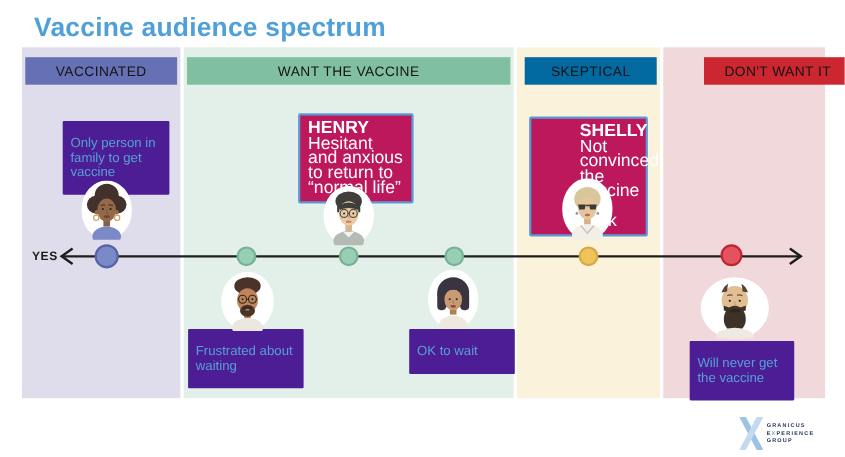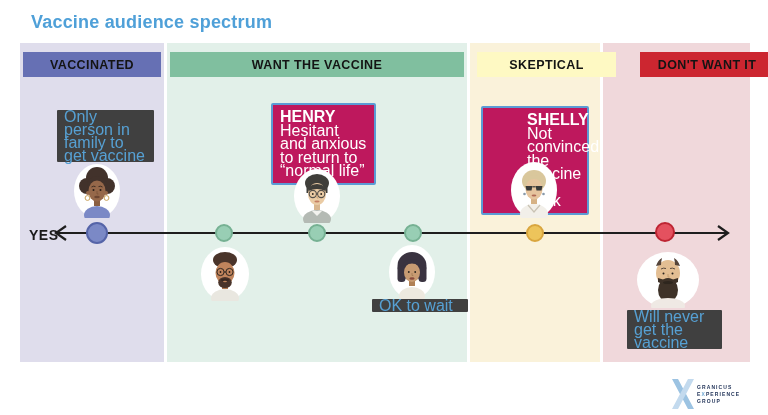--- a/index.html
+++ b/index.html
@@ -2,60 +2,60 @@
 <html><head>
 <meta charset="utf-8">
 <style>
   * { margin:0; padding:0; box-sizing:border-box; }
   html,body { background:#fff; }
   body { font-family:"Liberation Sans", sans-serif; }
   .canvas { position:relative; width:768px; height:415px; background:#ffffff; overflow:hidden; }
 
   .page-title {
     position:absolute; left:31px; top:12px;
-    font-size:18px; font-weight:bold; color:#4FA0D8; letter-spacing:.2px;
+    font-size:24px; font-weight:bold; color:#4FA0D8; letter-spacing:.2px;
   }
 
   .col { position:absolute; top:43px; height:319px; }
   .col-1 { left:20px;  width:144px; background:#DFDDEC; }
   .col-2 { left:167px; width:300px; background:#E2F0E9; }
   .col-3 { left:470px; width:130px; background:#FAF2DA; }
   .col-4 { left:603px; width:147px; background:#F0D8DB; }
 
   .band {
     position:absolute; top:52px; height:25px;
     display:flex; align-items:center; justify-content:center;
-    font-size:12.5px; font-weight:bold; color:#141414; letter-spacing:.4px;
+    font-size:12.5px; font-weight:normal; color:#141414; letter-spacing:.4px;
   }
   .band-1 { left:23px;  width:138px; background:#6670B4; }
   .band-2 { left:170px; width:294px; background:#80BF9F;text-align:center; }
-  .band-3 { left:477px; width:139px; background:#fef9c3; }
+  .band-3 { left:477px; width:120px; background:#0369a1; }
   .band-4 { left:610px; width:134px; background:#CC2630;margin-left:30px; }
 
   .axis-svg { position:absolute; left:0; top:220px; width:768px; height:26px; z-index:3; }
   .axis-label {
-    position:absolute; top:227px; font-size:14px; font-weight:bold; color:#1a1a1a;
+    position:absolute; top:227px; font-size:11px; font-weight:bold; color:#1a1a1a;
     letter-spacing:.5px; z-index:3;
   }
   .axis-yes { left:29px; }
   .axis-no  { left:774px; }
 
   .dot { position:absolute; border-radius:50%; z-index:4; }
   .dot-vaccinated { left:86px;  top:222px; width:22px; height:22px; background:#7B89C6; border:2px solid #5564A8; }
   .dot-green-1    { left:215px; top:224px; width:18px; height:18px; background:#98CEB4; border:2px solid #76B193; }
   .dot-green-2    { left:308px; top:224px; width:18px; height:18px; background:#98CEB4; border:2px solid #76B193; }
   .dot-green-3    { left:404px; top:224px; width:18px; height:18px; background:#98CEB4; border:2px solid #76B193; }
   .dot-skeptical  { left:526px; top:224px; width:18px; height:18px; background:#EDC45B; border:2px solid #D9A63F; }
   .dot-no         { left:655px; top:222px; width:20px; height:20px; background:#E4515F; border:2px solid #BE2533; }
 
   .avatar { position:absolute; z-index:2; }
 
   .note {
-    position:absolute; background:#404040; color:#56A0D3;
-    font-size:16px; line-height:13px; padding:0 7px; z-index:2; border-radius:1px;
+    position:absolute; background:#4c1d95; color:#56A0D3;
+    font-size:12px; line-height:13px; padding:14px 7px; z-index:2; border-radius:1px;
   }
   .note-vaccinated { left:57px;  top:110px; width:97px; }
   .note-frustrated { left:171px; top:299px; width:105px; }
   .note-ok         { left:372px; top:299px; width:96px; }
   .note-never      { left:627px; top:310px; width:95px; }
 
   .callout {
     position:absolute; background:#be185d; border:2px solid #5B9BD5; border-radius:2px;
     color:#ffffff; font-size:16px; line-height:13.5px; padding:5px 7px; z-index:2;
   }
@@ -78,20 +78,21 @@
   <div class="col col-2"></div>
   <div class="col col-3"></div>
   <div class="col col-4"></div>
 
   <div class="band band-1">VACCINATED</div>
   <div class="band band-2">WANT THE VACCINE</div>
   <div class="band band-3">SKEPTICAL</div>
   <div class="band band-4">DON'T WANT IT</div>
 
   <div class="note note-vaccinated">Only person in family to get vaccine</div>
+  <div class="note note-frustrated">Frustrated about waiting</div>
   <div class="note note-ok">OK to wait</div>
   <div class="note note-never">Will never get the vaccine</div>
 
   <div class="callout callout-henry">
     <span class="callout-name">HENRY</span>
     <span>Hesitant and anxious to return to “normal life”</span>
   </div>
   <div class="callout callout-shelly">
     <span class="callout-name">SHELLY</span>
     <span>Not convinced the vaccine will work</span>

